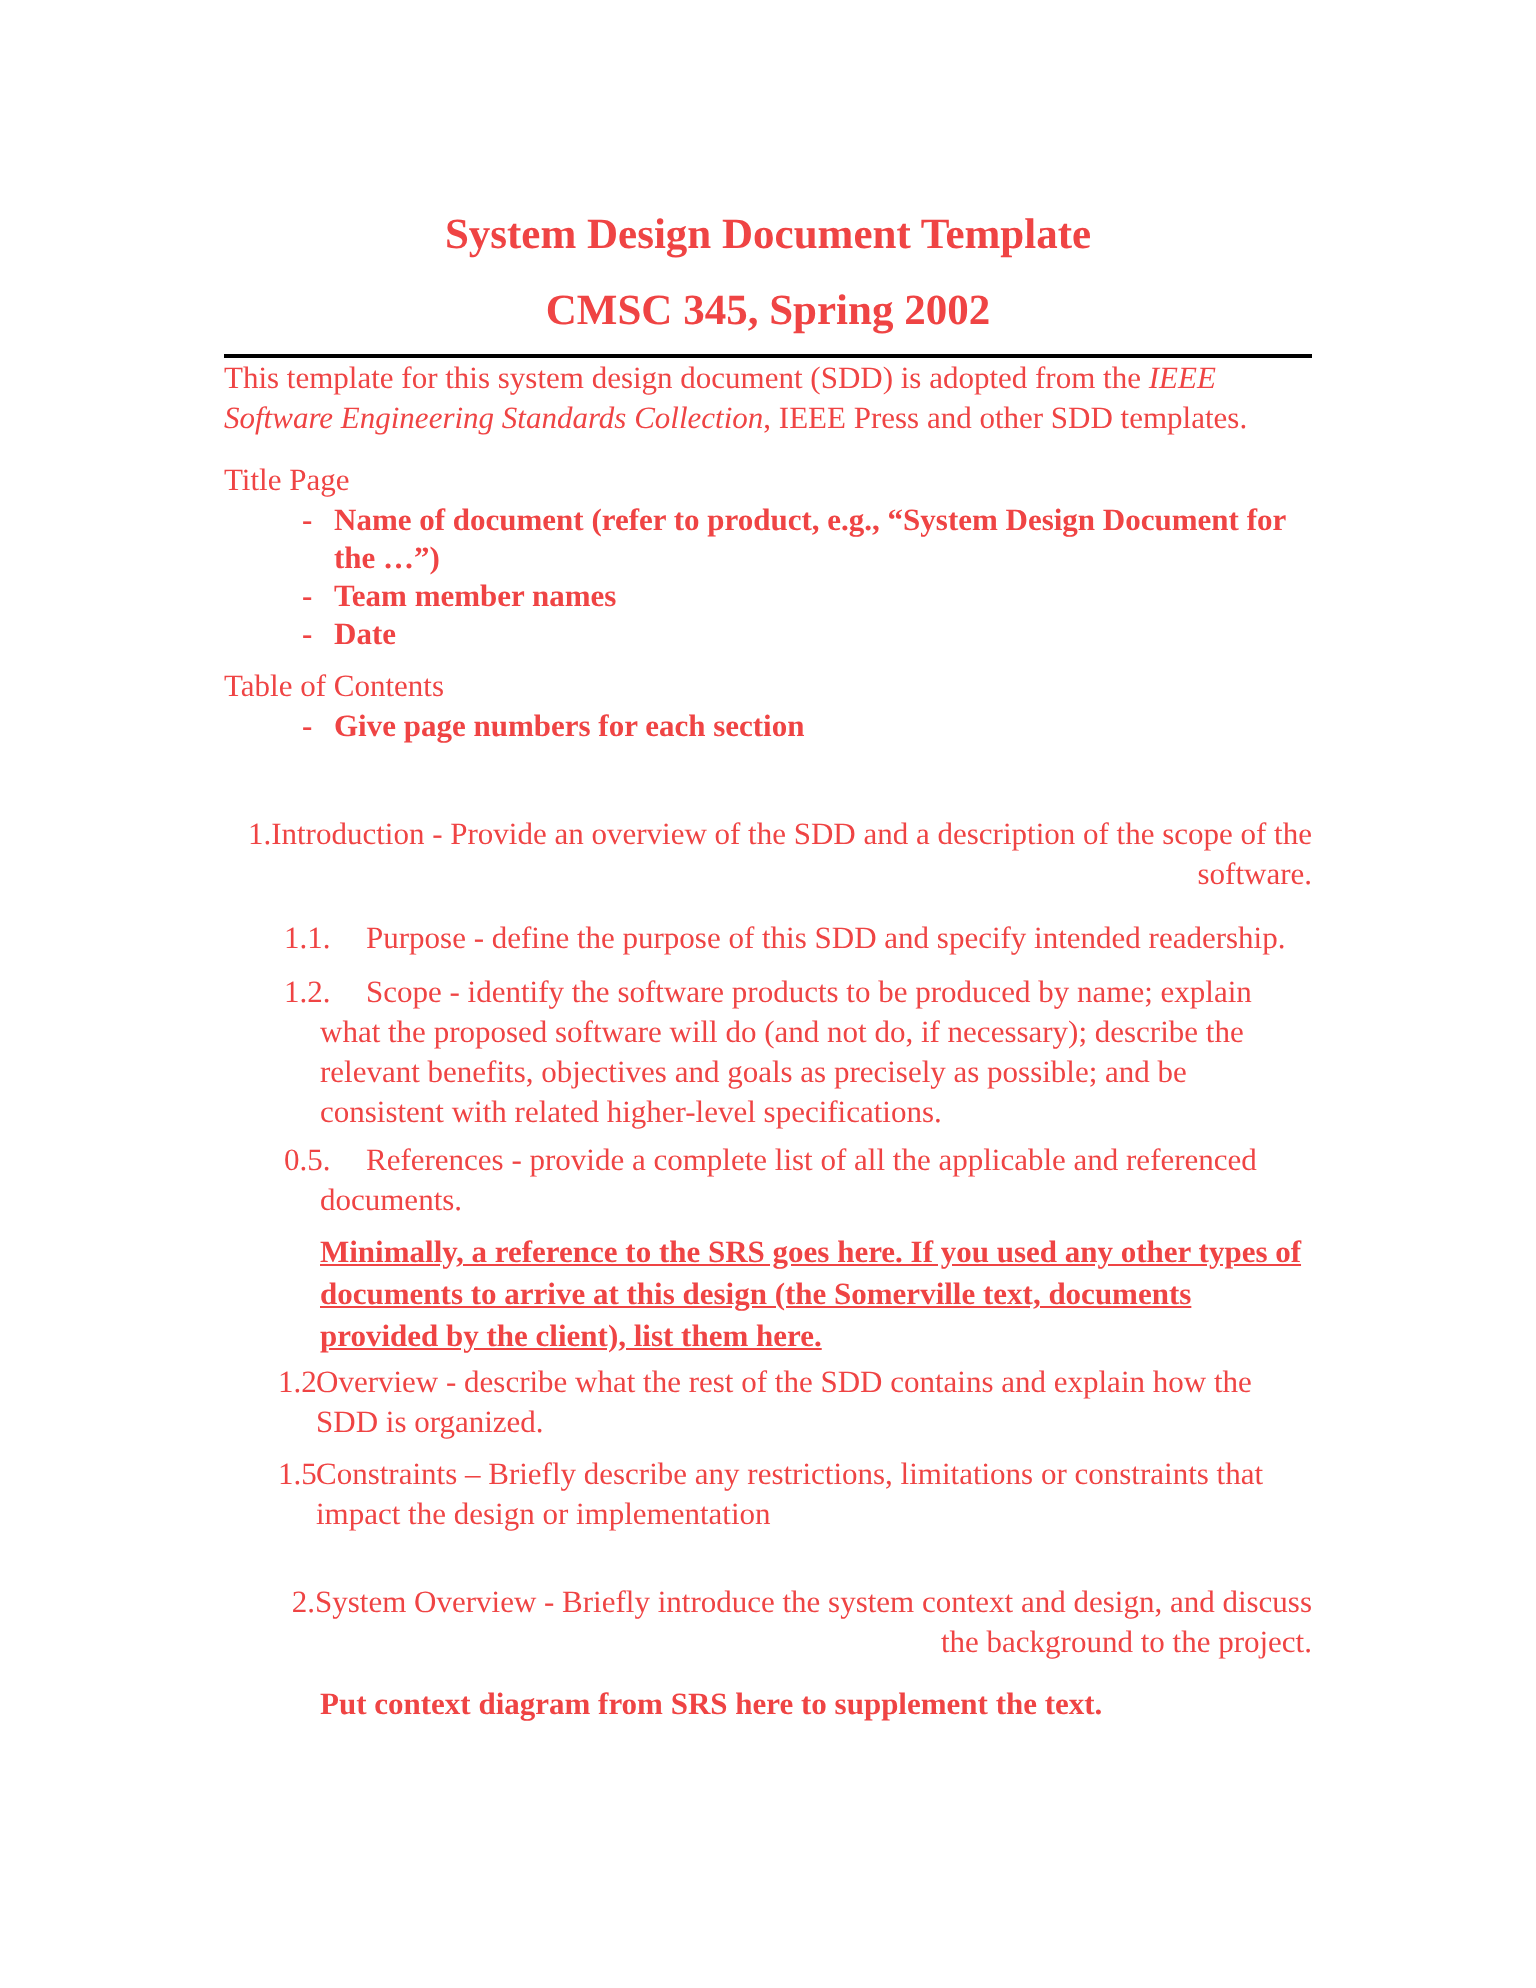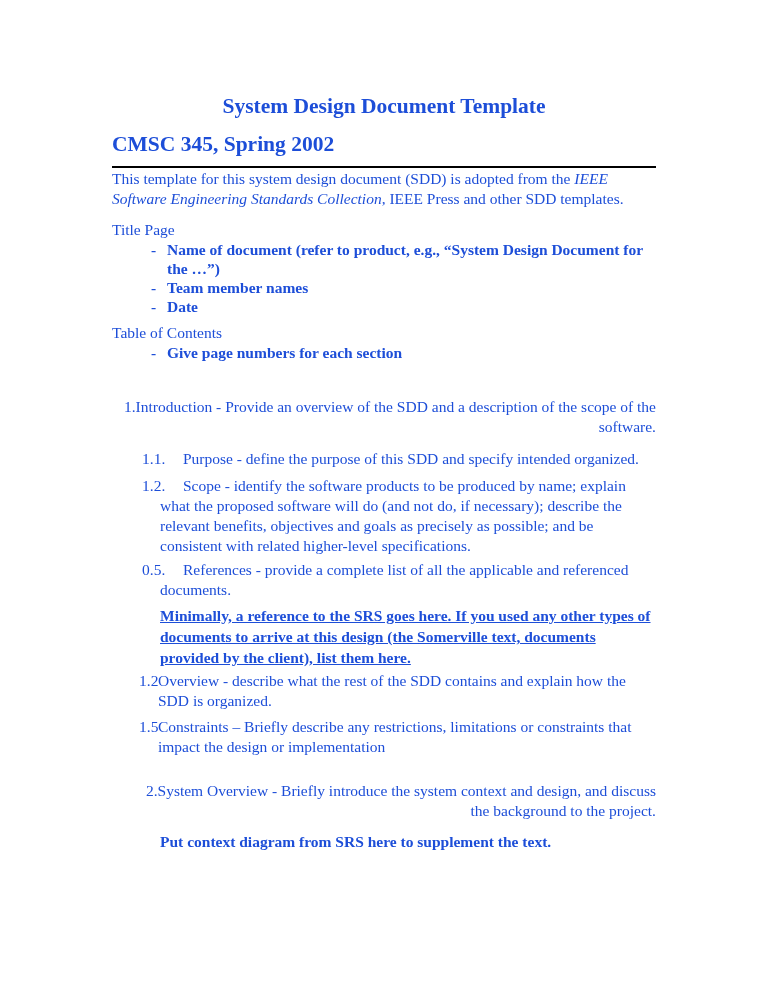--- a/index.html
+++ b/index.html
@@ -2,38 +2,38 @@
 <html><head>
 <meta charset="utf-8">
 <style>
   html,body{margin:0;padding:0;background:#ffffff;}
   .page{
     position:relative;
     width:768px;
     height:994px;
     background:#ffffff;
     box-sizing:border-box;
-    padding:0 112px;
+    padding:11px 112px;
     font-family:"Liberation Serif", serif;
     font-size:15.5px;
-    color:#1d4ed8;
+    color:#ef4444;
     overflow:hidden;
   }
   .t1{
     font-size:21.5px;
     font-weight:700;
     text-align:center;
     line-height:24px;
     margin:0;
     padding-top:94px;
   }
   .t2{
     font-size:21.5px;
     font-weight:700;
-    text-align:left;
+    text-align:center;
     line-height:24px;
     margin:14px 0 0 0;
   }
   .rule{
     border:0;
     border-top:2px solid #000000;
     margin:10px 0 0 0;
   }
   p{margin:0;line-height:20px;}
   .intro{margin-top:1px;}
@@ -76,21 +76,21 @@
   <p class="dash-item"><span class="marker">-</span><span>Name of document (refer to product, e.g., “System Design Document for the …”)</span></p>
   <p class="dash-item"><span class="marker">-</span><span>Team member names</span></p>
   <p class="dash-item"><span class="marker">-</span><span>Date</span></p>
 
   <p class="hd" style="margin-top:7px;">Table of Contents</p>
 
   <p class="dash-item"><span class="marker">-</span><span>Give page numbers for each section</span></p>
 
   <p class="l1" style="margin-top:35px;"><span class="num">1.</span><span>Introduction - Provide an overview of the SDD and a description of the scope of the software.</span></p>
 
-  <p class="l2" style="margin-top:12px;"><span class="num">1.1.</span><span>Purpose - define the purpose of this SDD and specify intended organized.</span></p>
+  <p class="l2" style="margin-top:12px;"><span class="num">1.1.</span><span>Purpose - define the purpose of this SDD and specify intended readership.</span></p>
 
   <p class="l2" style="margin-top:7px;"><span class="num">1.2.</span><span>Scope - identify the software products to be produced by name; explain what the proposed software will do (and not do, if necessary); describe the relevant benefits, objectives and goals as precisely as possible; and be consistent with related higher-level specifications.</span></p>
 
   <p class="l2" style="margin-top:4px;"><span class="num">0.5.</span><span>References - provide a complete list of all the applicable and referenced documents.</span></p>
 
   <p class="note" style="margin-top:5px;text-decoration:underline;">Minimally, a reference to the SRS goes here.  If you used any other types of documents to arrive at this design (the Somerville text, documents provided by the client), list them here.</p>
 
   <p class="l2b" style="margin-top:3px;"><span class="num">1.2</span><span>Overview - describe what the rest of the SDD contains and explain how the SDD is organized.</span></p>
 
   <p class="l2b" style="margin-top:6px;"><span class="num">1.5</span><span>Constraints – Briefly describe any restrictions, limitations or constraints that impact the design or implementation</span></p>

